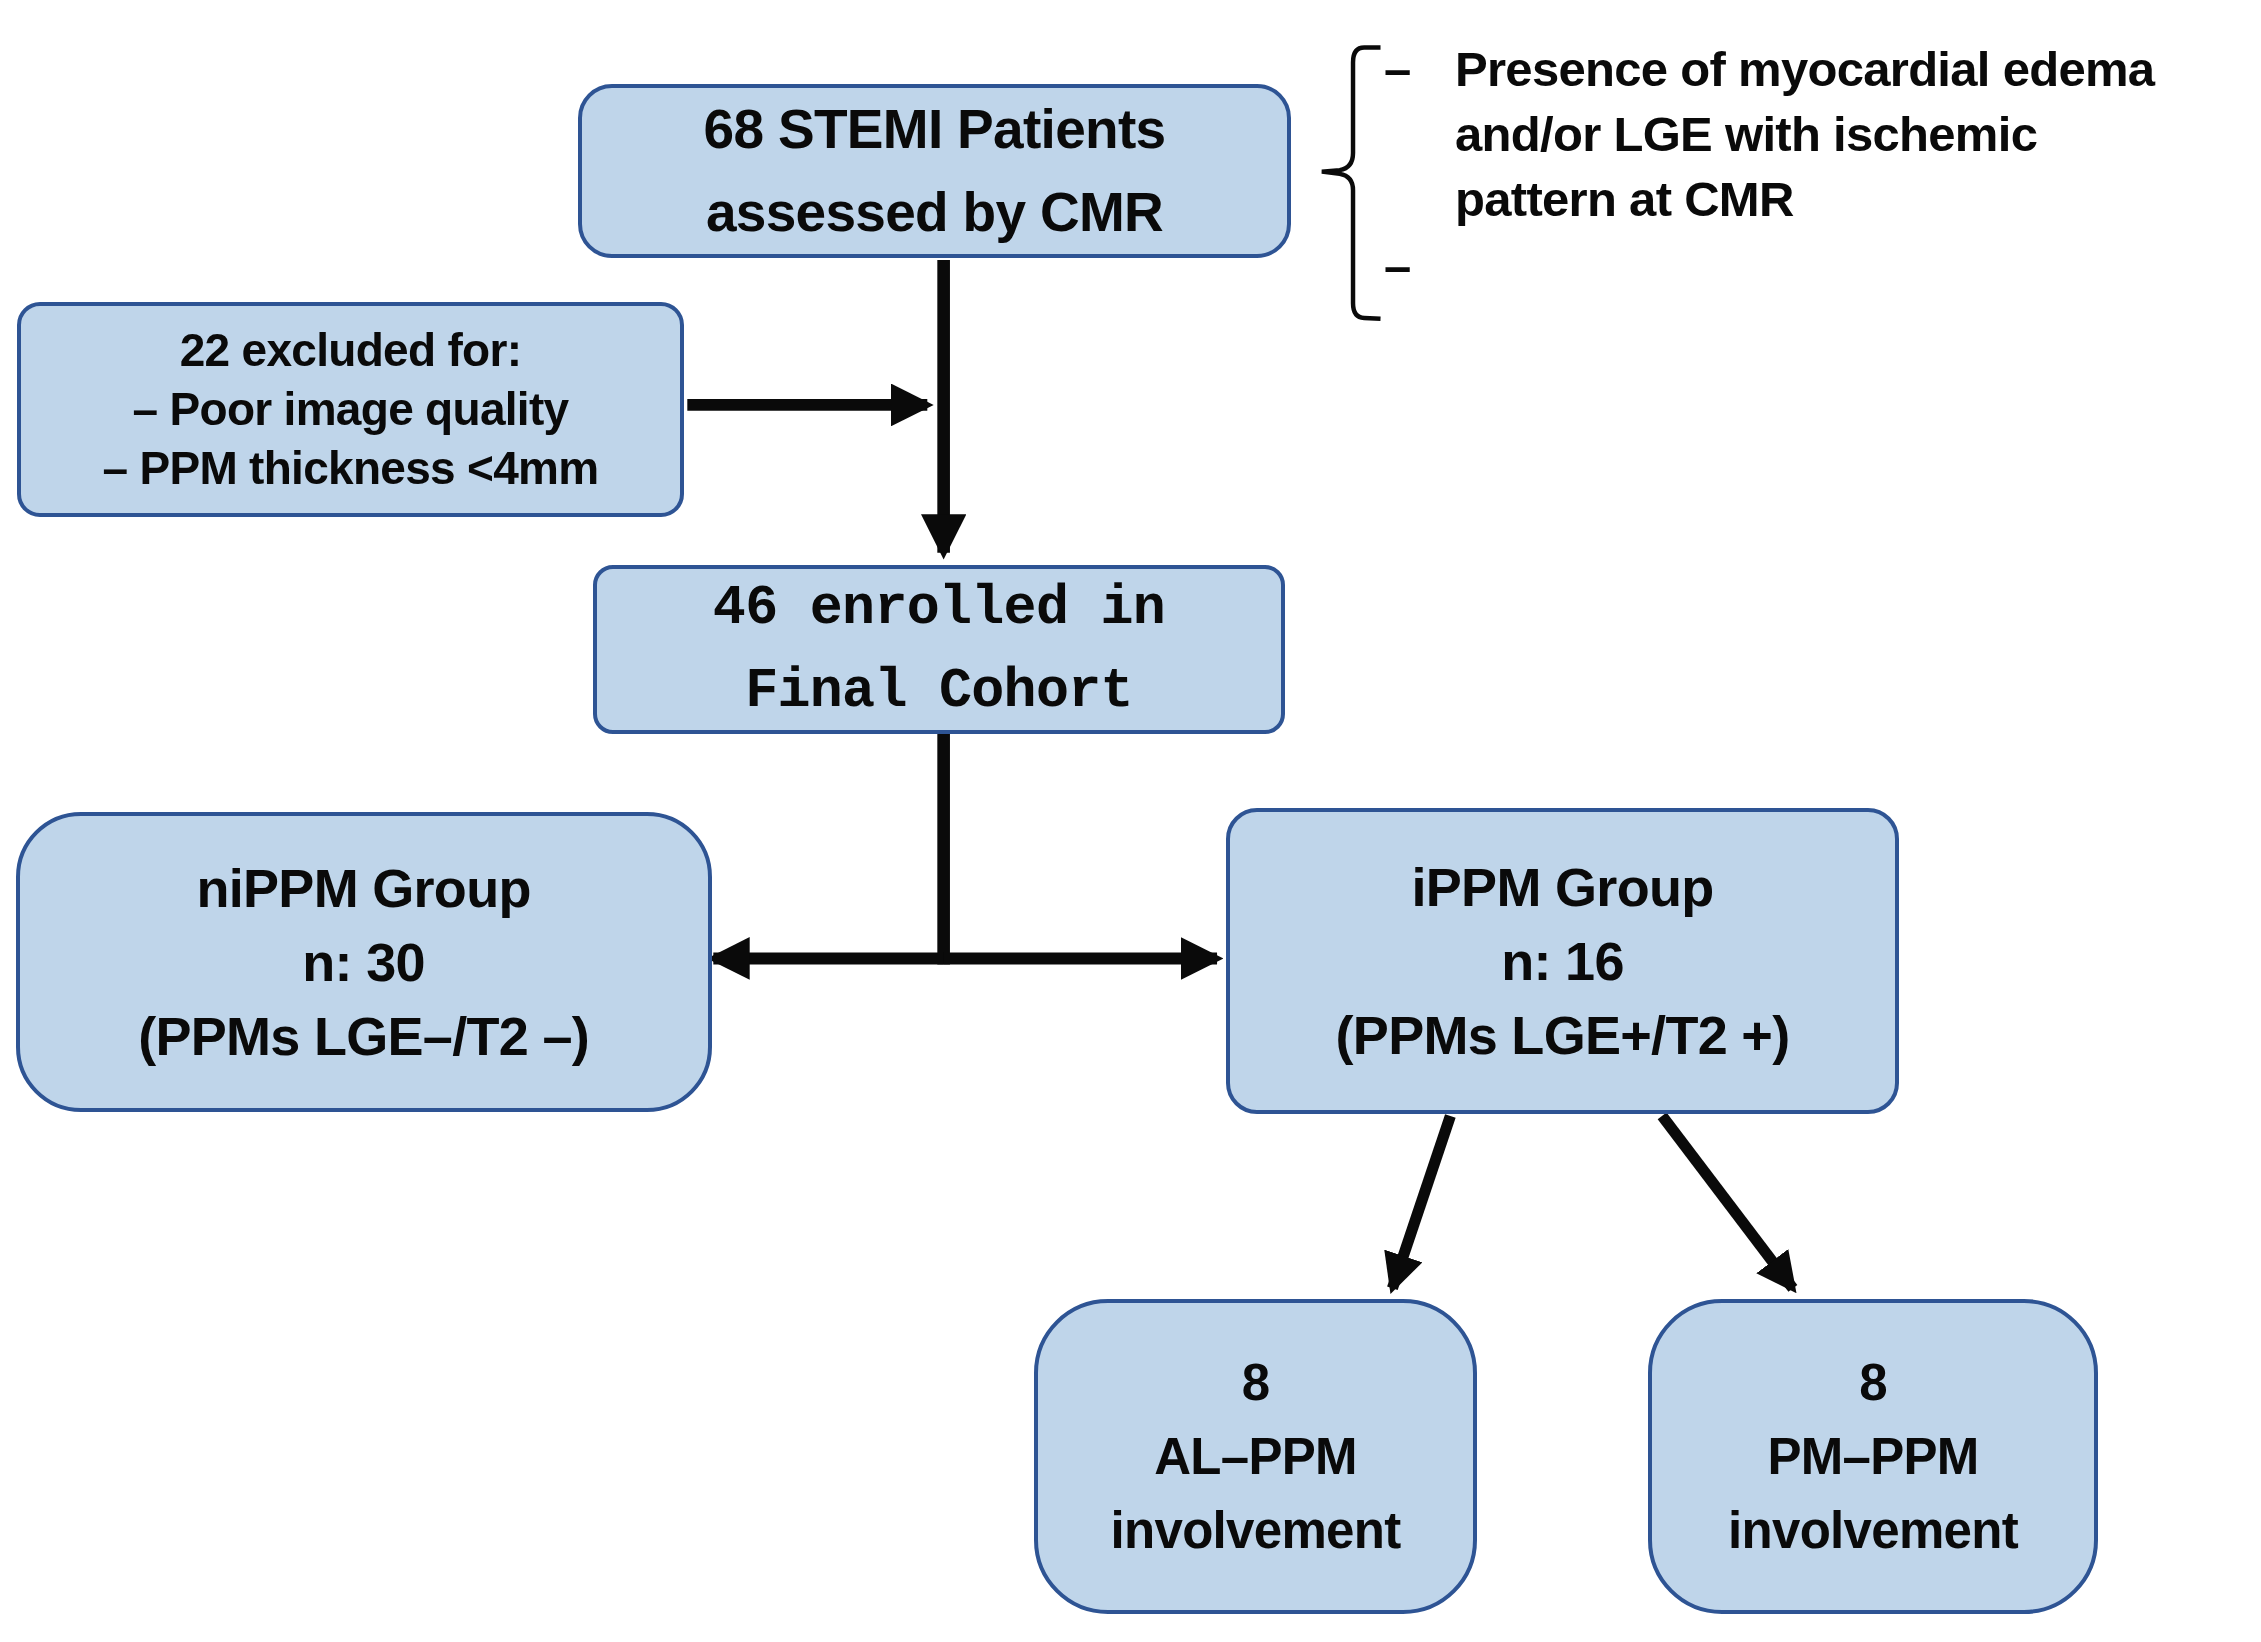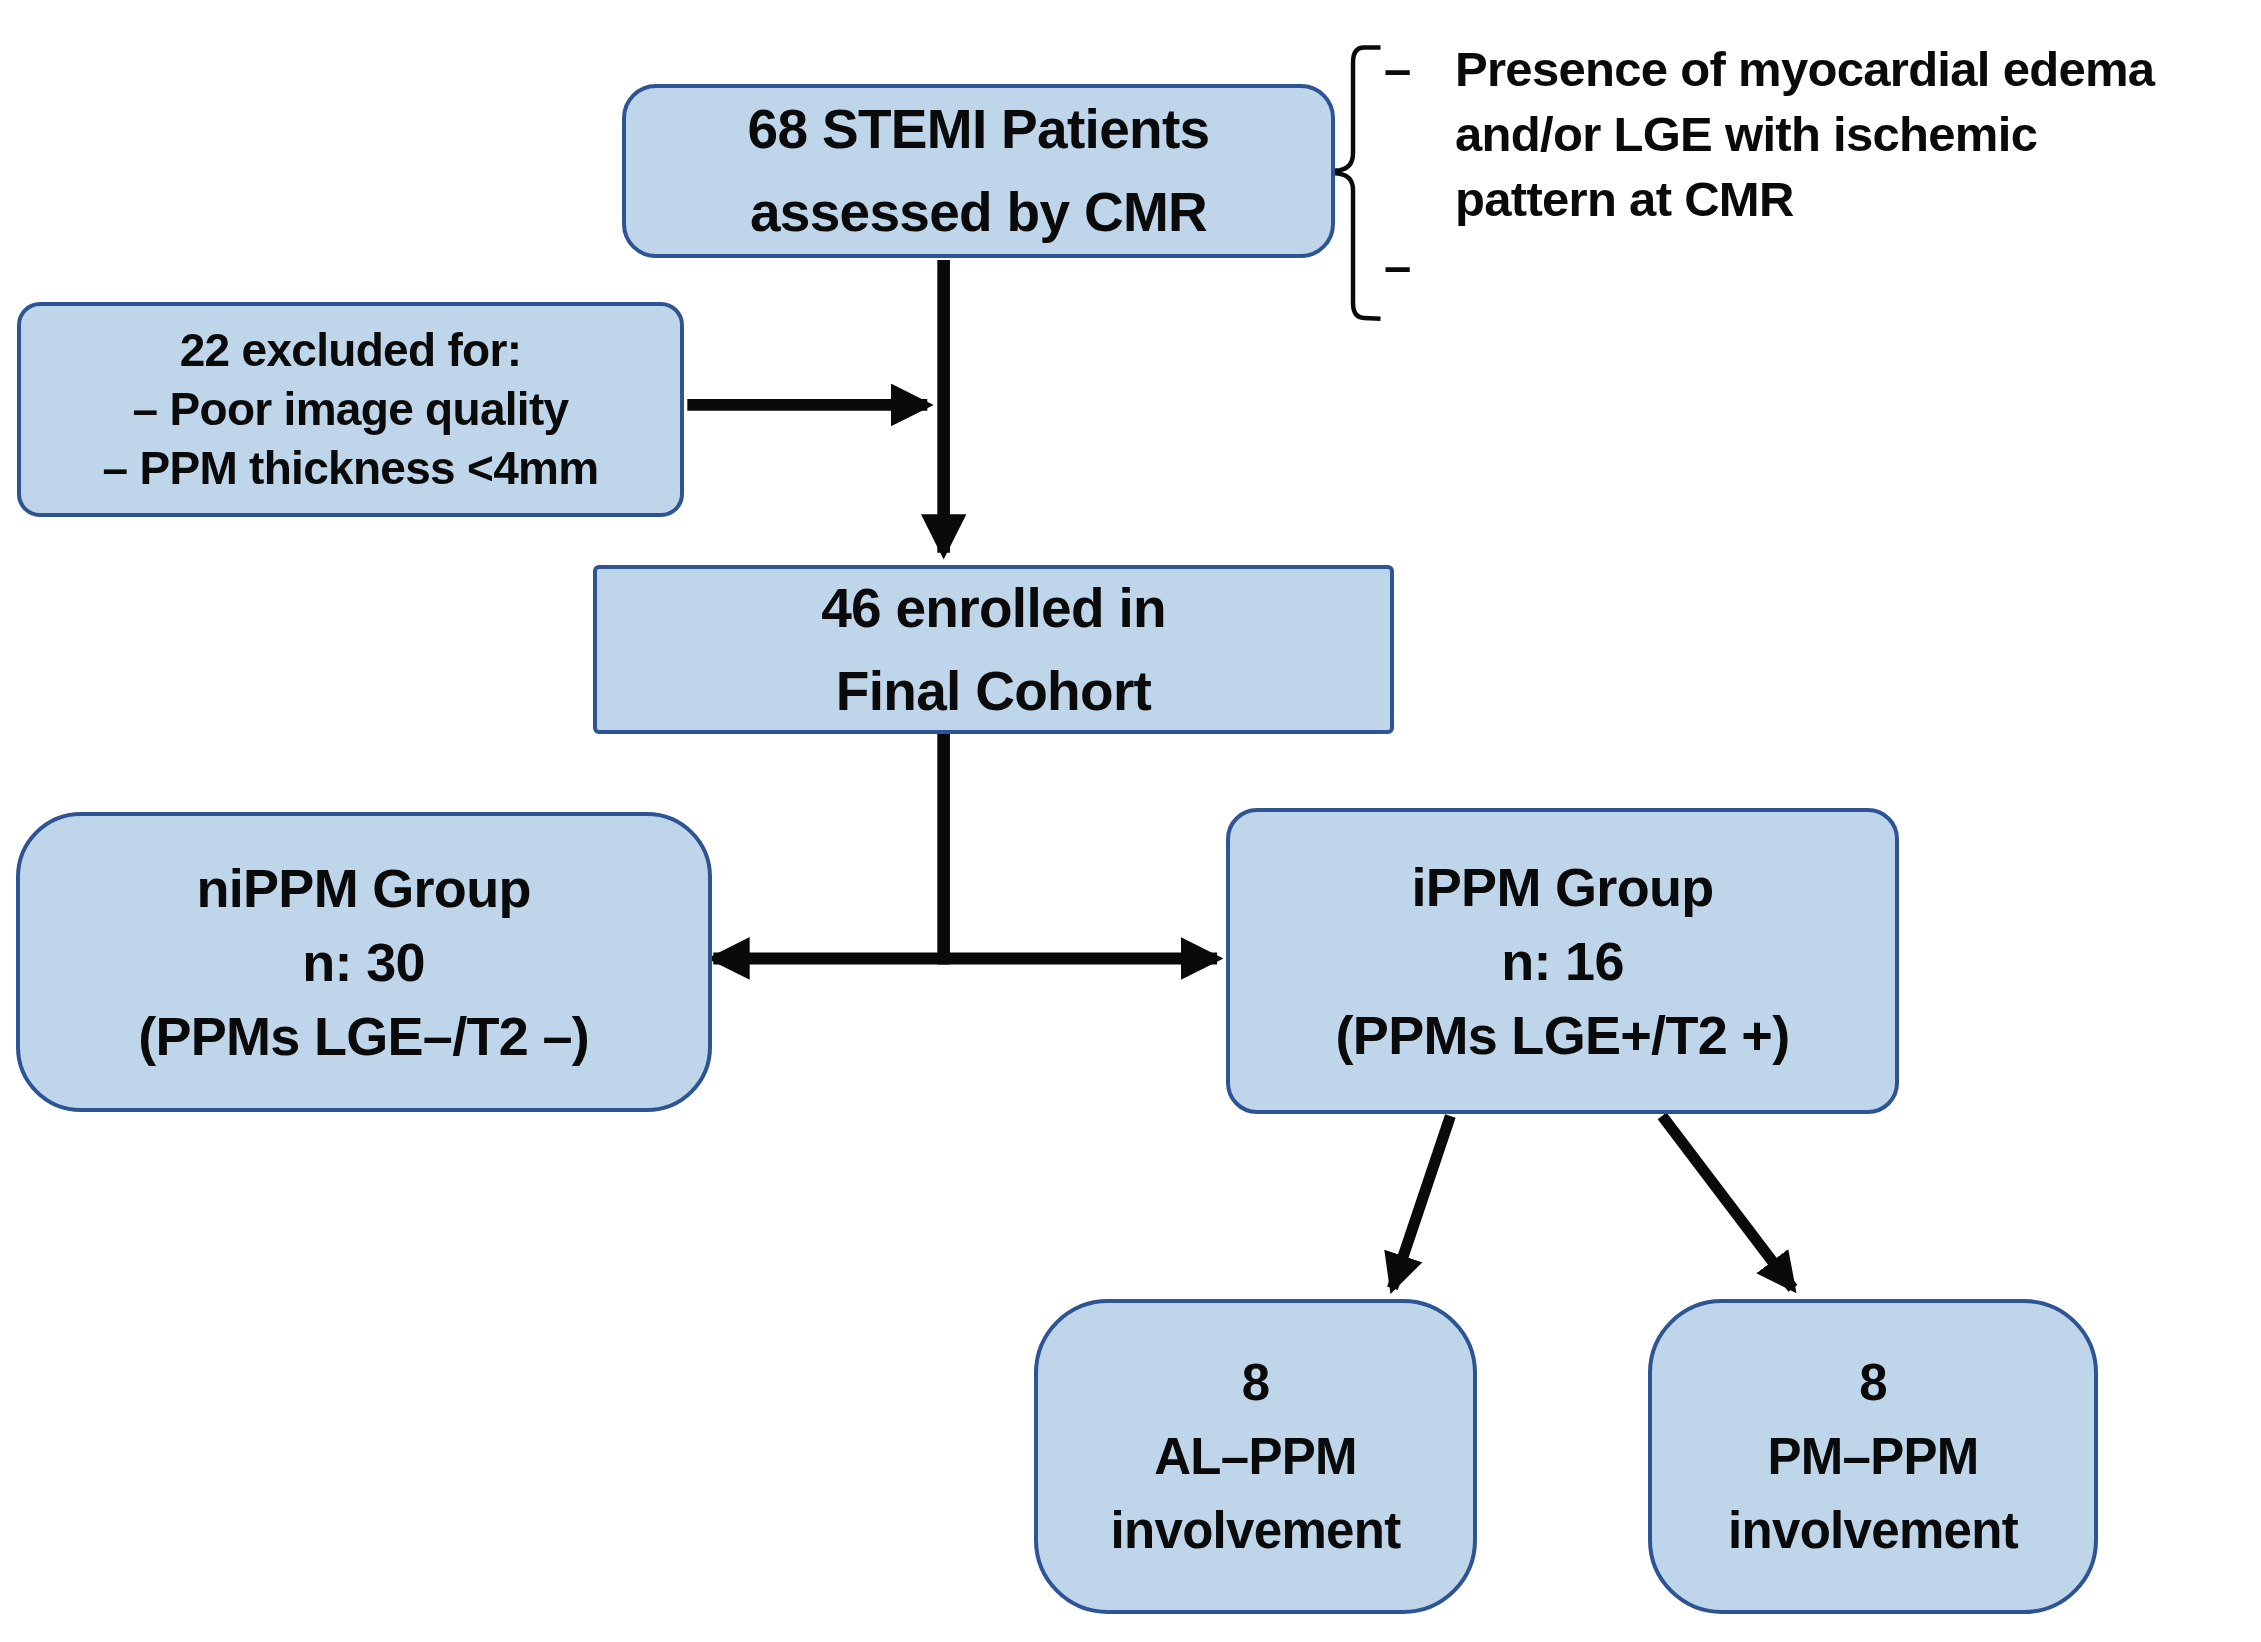--- a/index.html
+++ b/index.html
@@ -25,23 +25,23 @@
     border:4.5px solid var(--border);
     display:flex;
     flex-direction:column;
     align-items:center;
     justify-content:center;
     text-align:center;
     font-weight:700;
     letter-spacing:-0.7px;
   }
   .node .line{white-space:nowrap;}
-  #node-assessed{left:622px;top:84px;width:713px;height:174px;border-radius:34px;font-size:55px;line-height:83px;}
+  #node-assessed{left:578px;top:84px;width:713px;height:174px;border-radius:34px;font-size:55px;line-height:83px;}
   #node-excluded{left:17px;top:302px;width:667px;height:215px;border-radius:23px;font-size:46px;line-height:59px;}
-  #node-enrolled{left:593px;top:565px;width:801px;height:169px;border-radius:6px;font-size:55px;line-height:83px;}
+  #node-enrolled{left:593px;top:565px;width:692px;height:169px;border-radius:20px;font-size:55px;line-height:83px;font-family:Liberation Mono, monospace;}
   #node-nippm{left:15.6px;top:812px;width:696px;height:300px;border-radius:65px;font-size:54px;line-height:74px;}
   #node-ippm{left:1226px;top:808px;width:673px;height:306px;border-radius:31px;font-size:54px;line-height:74px;}
   #node-al{left:1034px;top:1299px;width:443px;height:315px;border-radius:74px;font-size:51px;line-height:74px;}
   #node-pm{left:1648px;top:1299px;width:450px;height:315px;border-radius:74px;font-size:51px;line-height:74px;}
 
   .bullets{
     position:absolute;
     left:1384px;top:37px;
     font-size:49px;
     line-height:65px;

